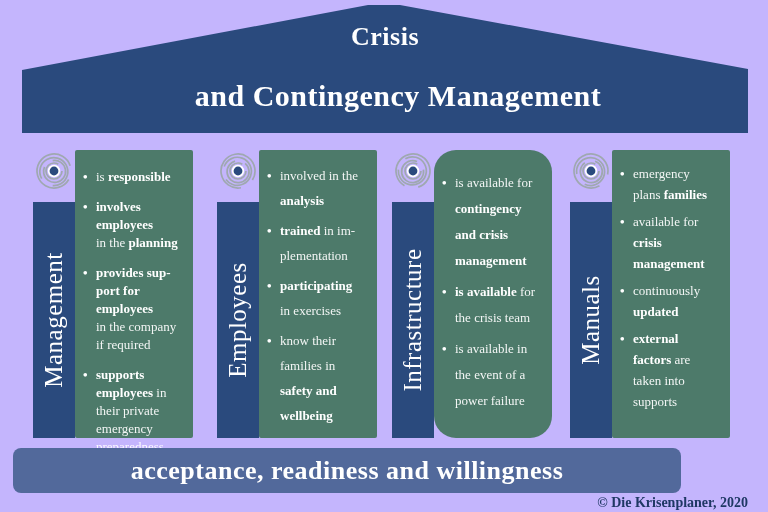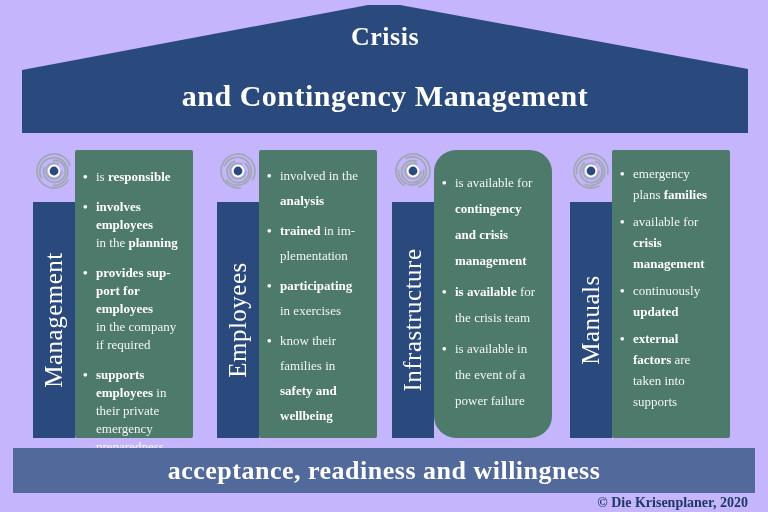--- a/index.html
+++ b/index.html
@@ -11,21 +11,21 @@
   .roof{
     position:absolute;left:22px;top:5px;width:726px;height:128px;
     background:var(--navy);
     clip-path:polygon(0px 65px,346px 0px,378px 0px,726px 64px,726px 128px,0px 128px);
   }
   .roof-line1{
     position:absolute;top:17px;left:0;width:100%;text-align:center;
     color:#fff;font-size:26px;font-weight:bold;letter-spacing:.5px;
   }
   .roof-line2{
-    position:absolute;top:74px;left:0;width:100%;text-align:center;
+    position:absolute;top:74px;left:13px;width:100%;text-align:center;
     color:#fff;font-size:30px;font-weight:bold;letter-spacing:.5px;
   }
   
   .pillar{position:absolute;top:150px;height:288px;width:160px;}
   .pillar.p1{left:33px;}
   .pillar.p2{left:217px;}
   .pillar.p3{left:392px;}
   .pillar.p4{left:570px;}
   .spiral{position:absolute;left:1px;top:1px;width:40px;height:40px;}
   .bar{
@@ -45,22 +45,23 @@
   .bullets{list-style:none;margin:0;padding:0;color:rgba(255,255,255,.93);font-size:13px;}
   .bullets li{position:relative;padding-left:13px;}
   .bullets li::before{content:"\2022";position:absolute;left:0;top:0;color:#fff;font-weight:bold;}
   .bullets .bold{color:#fff;font-weight:bold;}
   .p1 .panel{padding-top:6px;}  .p1 .bullets{line-height:18px;} .p1 .bullets li{margin-bottom:7px;margin-top:12px;}
   .p2 .panel{padding-top:13px;} .p2 .bullets{line-height:25px;} .p2 .bullets li{margin-bottom:5px;}
   .p3 .panel{padding-top:20px;border-radius:22px;} .p3 .bullets{line-height:26px;} .p3 .bullets li{margin-bottom:5px;}
   .p4 .panel{padding-top:13px;} .p4 .bullets{line-height:21px;} .p4 .bullets li{margin-bottom:6px;}
   
   .base-bar{
-    position:absolute;left:13px;top:448px;width:742px;height:45px;
+    position:absolute;left:13px;top:448px;width:668px;height:45px;
     background:var(--base_blue);
+    border-radius:8px;
   }
   .base-label{
     width:100%;height:100%;text-align:center;line-height:45px;
     color:#fff;font-size:26px;font-weight:bold;letter-spacing:.5px;
   }
   .copyright{
     position:absolute;right:20px;top:495px;
     color:var(--copy_navy);font-size:14px;font-weight:bold;
   }
 </style>

